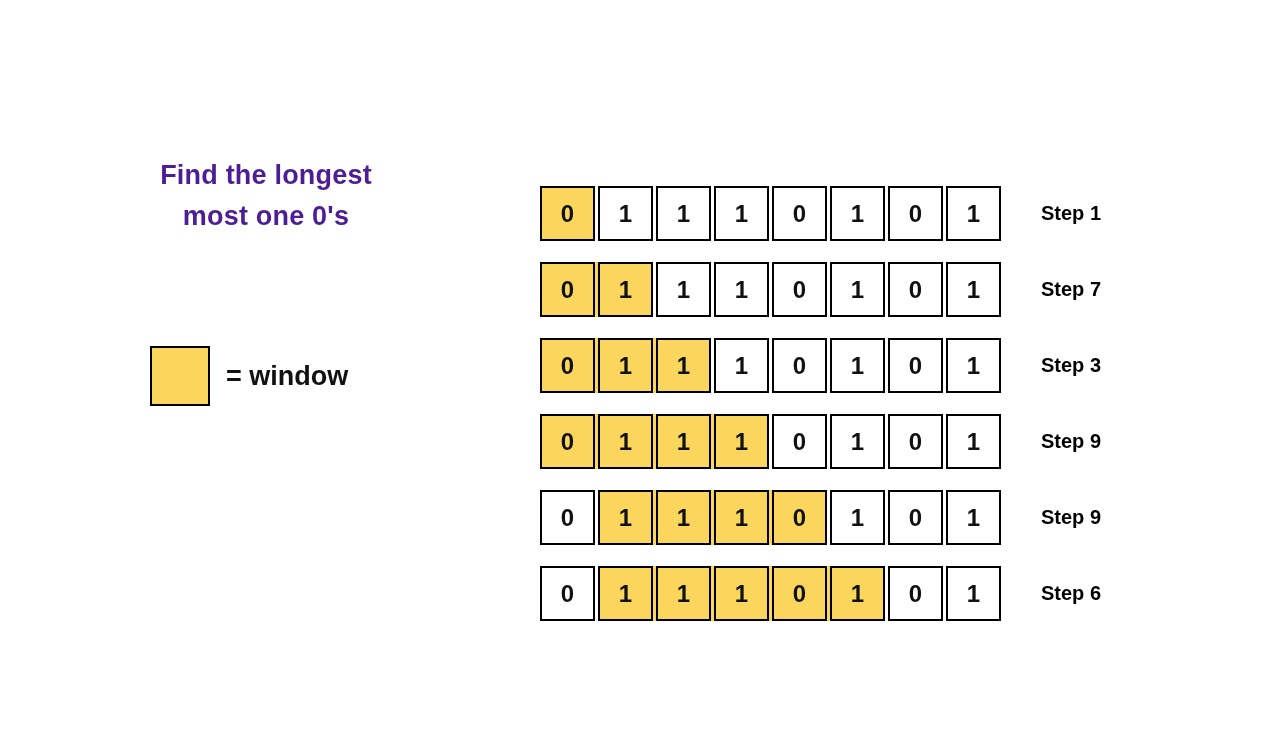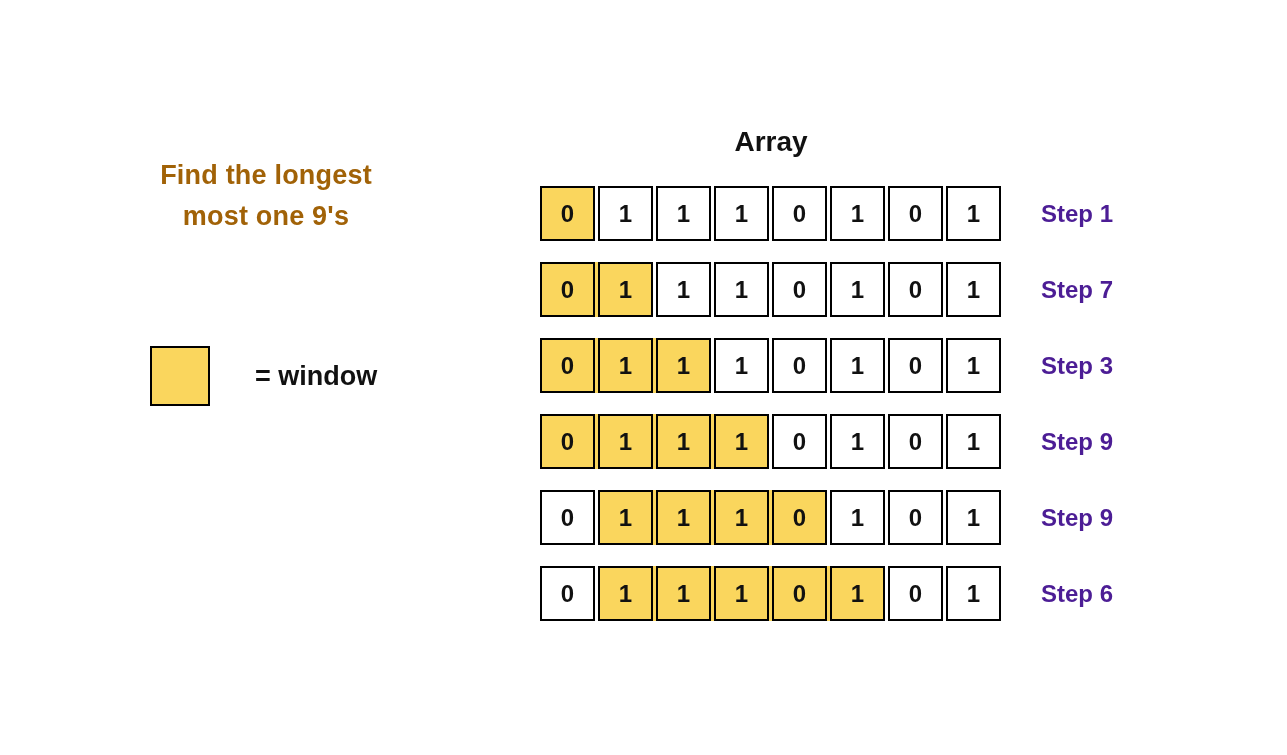--- a/index.html
+++ b/index.html
@@ -19,39 +19,39 @@
   
   .headline {
     position: absolute;
     left: 120px;
     top: 155px;
     width: 292px;
     text-align: center;
     font-size: 27px;
     font-weight: 700;
     line-height: 41px;
-    color: #a16207;
+    color: #4c1d95;
     letter-spacing: 0.2px;
   }
   .legend {
     position: absolute;
     left: 150px;
     top: 346px;
     height: 60px;
     display: flex;
     align-items: center;
   }
   .swatch {
     width: 56px;
     height: 56px;
     border: 2px solid #000000;
     background: #FAD65D;
   }
   .legend-label {
-    margin-left: 45px;
+    margin-left: 16px;
     font-size: 27px;
     font-weight: 700;
     color: #111111;
   }
 
   
   .array-title {
     position: absolute;
     left: 540px;
     top: 126px;
@@ -98,42 +98,41 @@
     align-items: center;
     justify-content: center;
     font-size: 24px;
     font-weight: 700;
     color: #111111;
   }
   .cell:last-child { margin-right: 0; }
   .cell.hl { background: #FAD65D; }
   .step-label {
     margin-left: 40px;
-    font-size: 24px;
-    font-weight: 700;
-    color: #4c1d95;
+    font-size: 20px;
+    font-weight: 700;
+    color: #000000;
     white-space: nowrap;
   }
 </style>
 </head>
 <body>
 
 <div class="canvas">
 
   <div class="headline">
     <div>Find the longest</div>
-    <div>most one 9's</div>
+    <div>most one 0's</div>
   </div>
 
   <div class="legend">
     <div class="swatch"></div>
     <div class="legend-label">= window</div>
   </div>
 
-  <div class="array-title">Array</div>
 
   <div class="steps">
   <div class="step-row">
     <div class="cells">
       <div class="window-underlay" style="left: 0px; width: 55px;"></div>
     <div class="cell hl">0</div>
           <div class="cell">1</div>
           <div class="cell">1</div>
           <div class="cell">1</div>
           <div class="cell">0</div>

